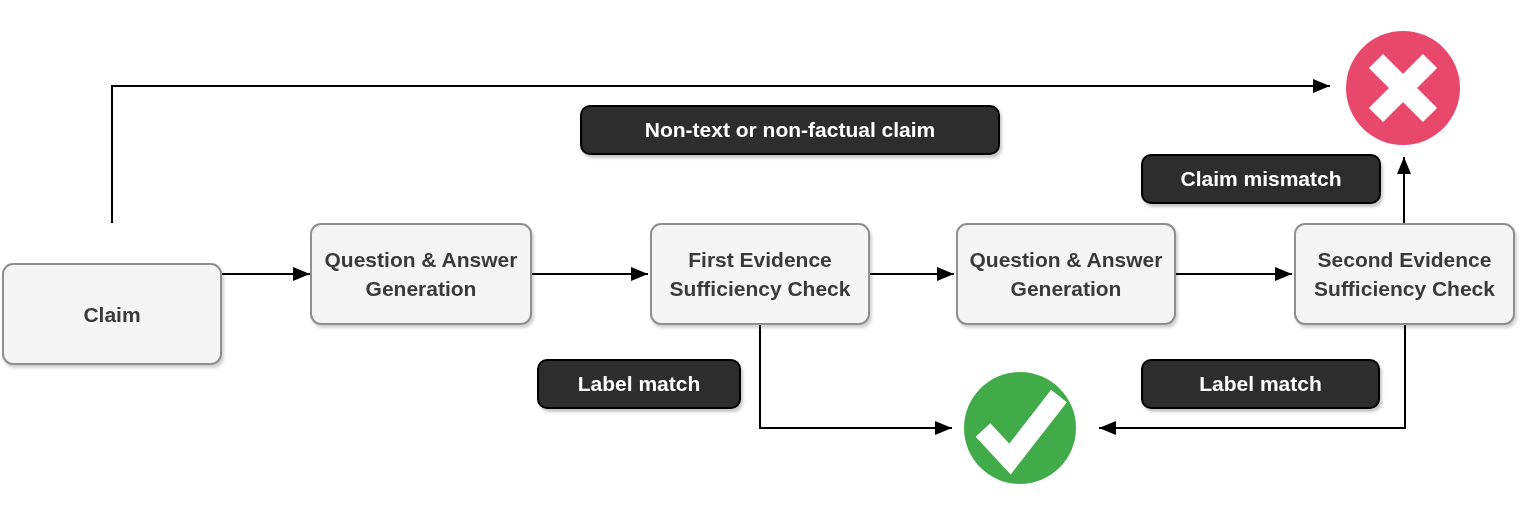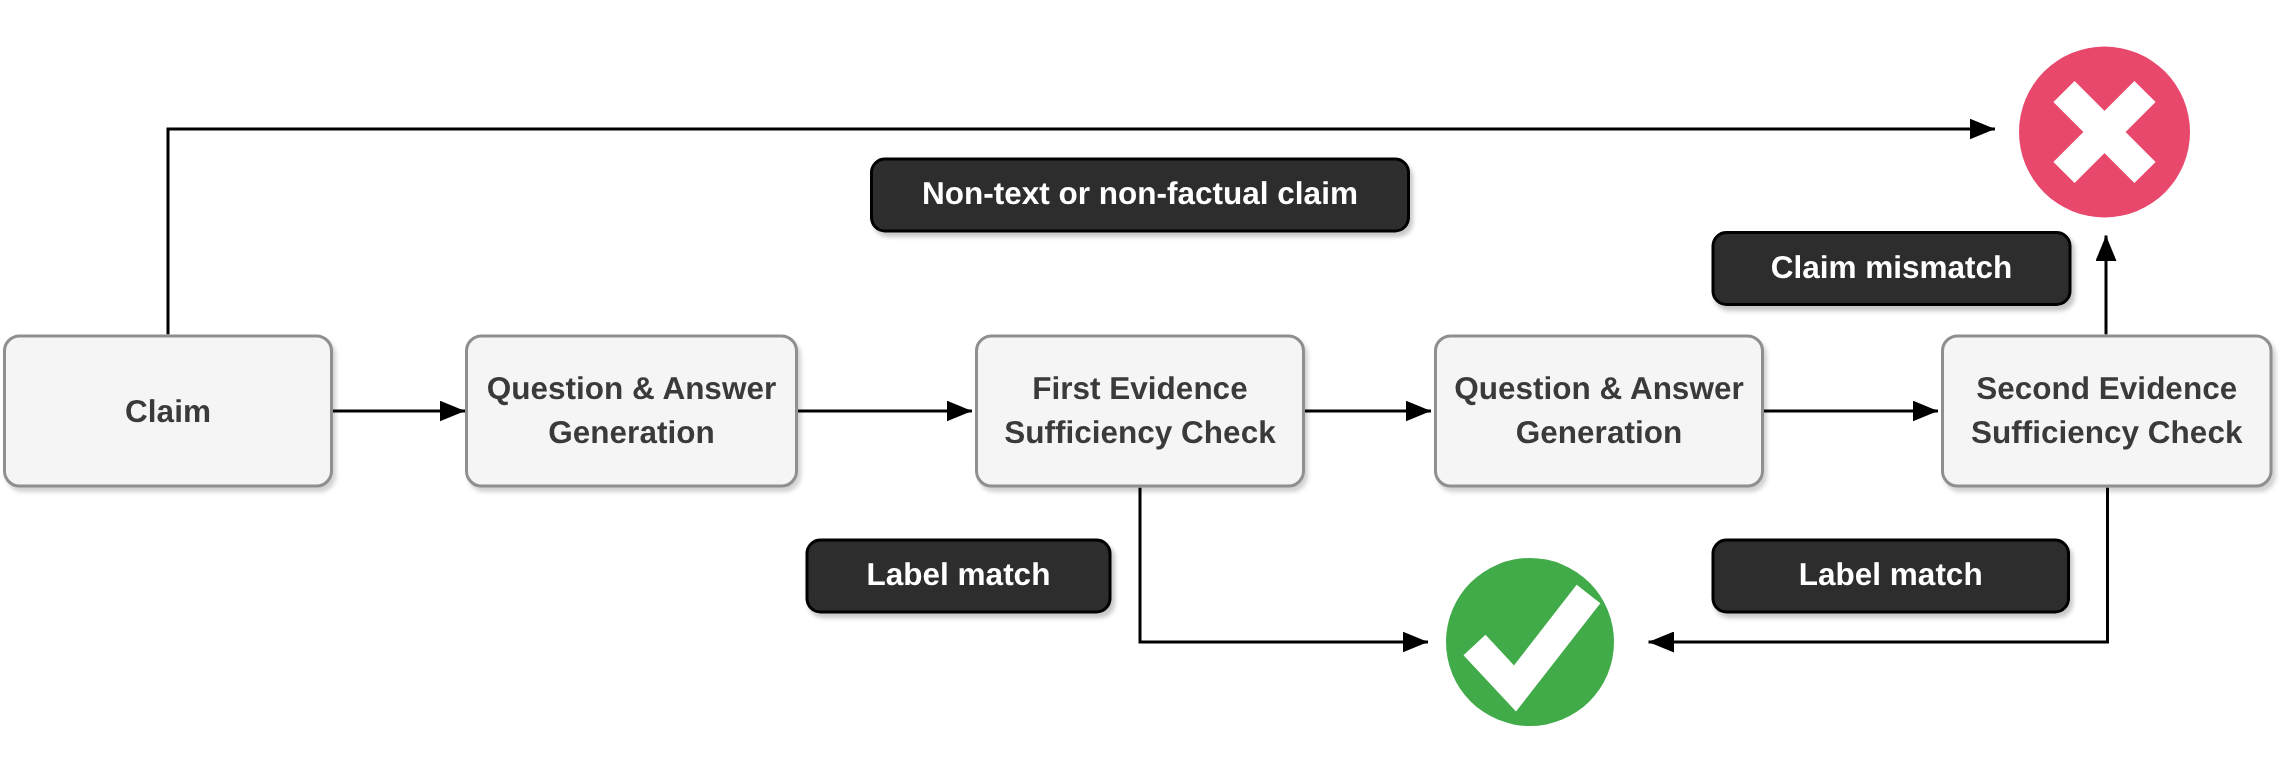--- a/index.html
+++ b/index.html
@@ -68,26 +68,26 @@
     border-radius: 10px;
     display: flex;
     align-items: center;
     justify-content: center;
     text-align: center;
     color: var(--label-text, #ffffff);
     font-size: 21px;
     font-weight: bold;
     box-shadow: 2px 3px 3px rgba(0,0,0,0.22);
   }
-  #node-claim    { left: 2px;    width: 220px; }
+  #node-claim    { left: 2px;    width: 220px; margin-top: 40px; }
   #node-qa1      { left: 310px;  width: 222px; }
   #node-first    { left: 650px;  width: 220px; }
   #node-qa2      { left: 956px;  width: 220px; }
   #node-second   { left: 1294px; width: 221px; }
-  #badge-nontext      { left: 580px;  top: 105px; width: 360px; text-align: right; }
+  #badge-nontext      { left: 580px;  top: 105px; width: 420px; text-align: right; }
   #badge-mismatch     { left: 1141px; top: 154px; width: 240px; }
   #badge-match-first  { left: 537px;  top: 359px; width: 204px; }
   #badge-match-second { left: 1141px; top: 359px; width: 239px; }
 </style>
 </head>
 <body>
 
 <div class="canvas">
 
   <svg class="connector-layer" viewBox="0 0 1520 516" xmlns="http://www.w3.org/2000/svg">

